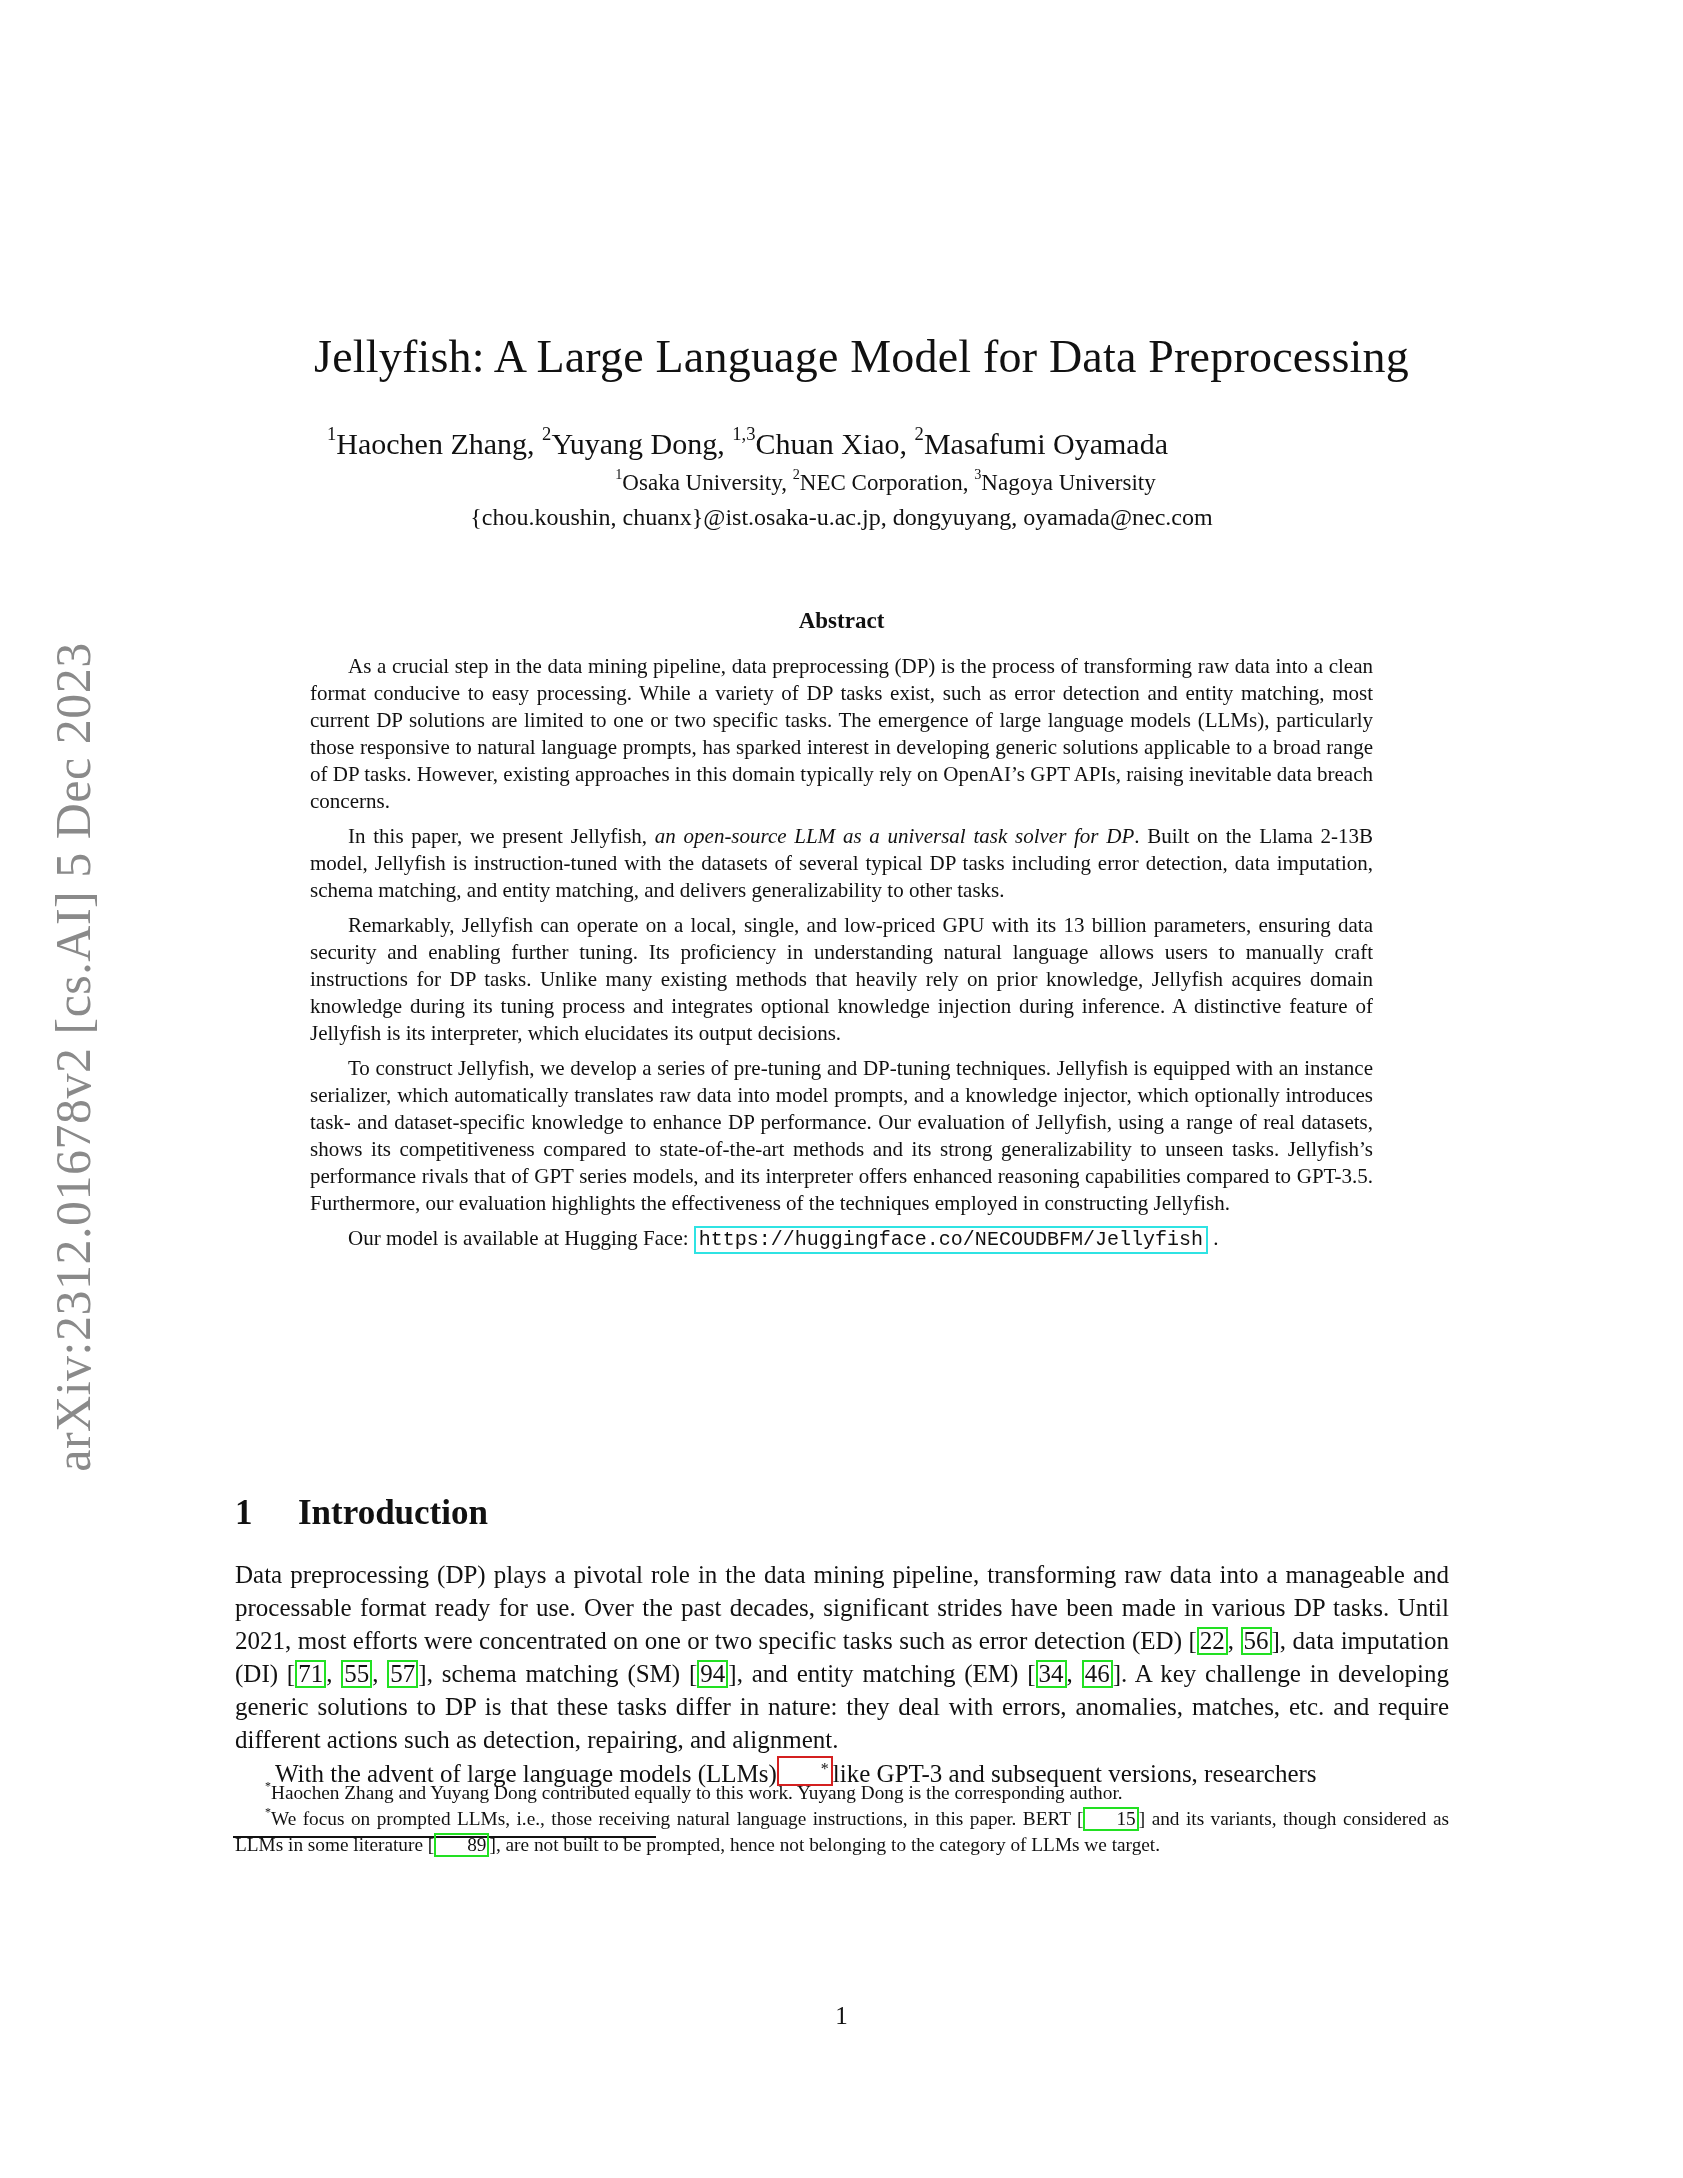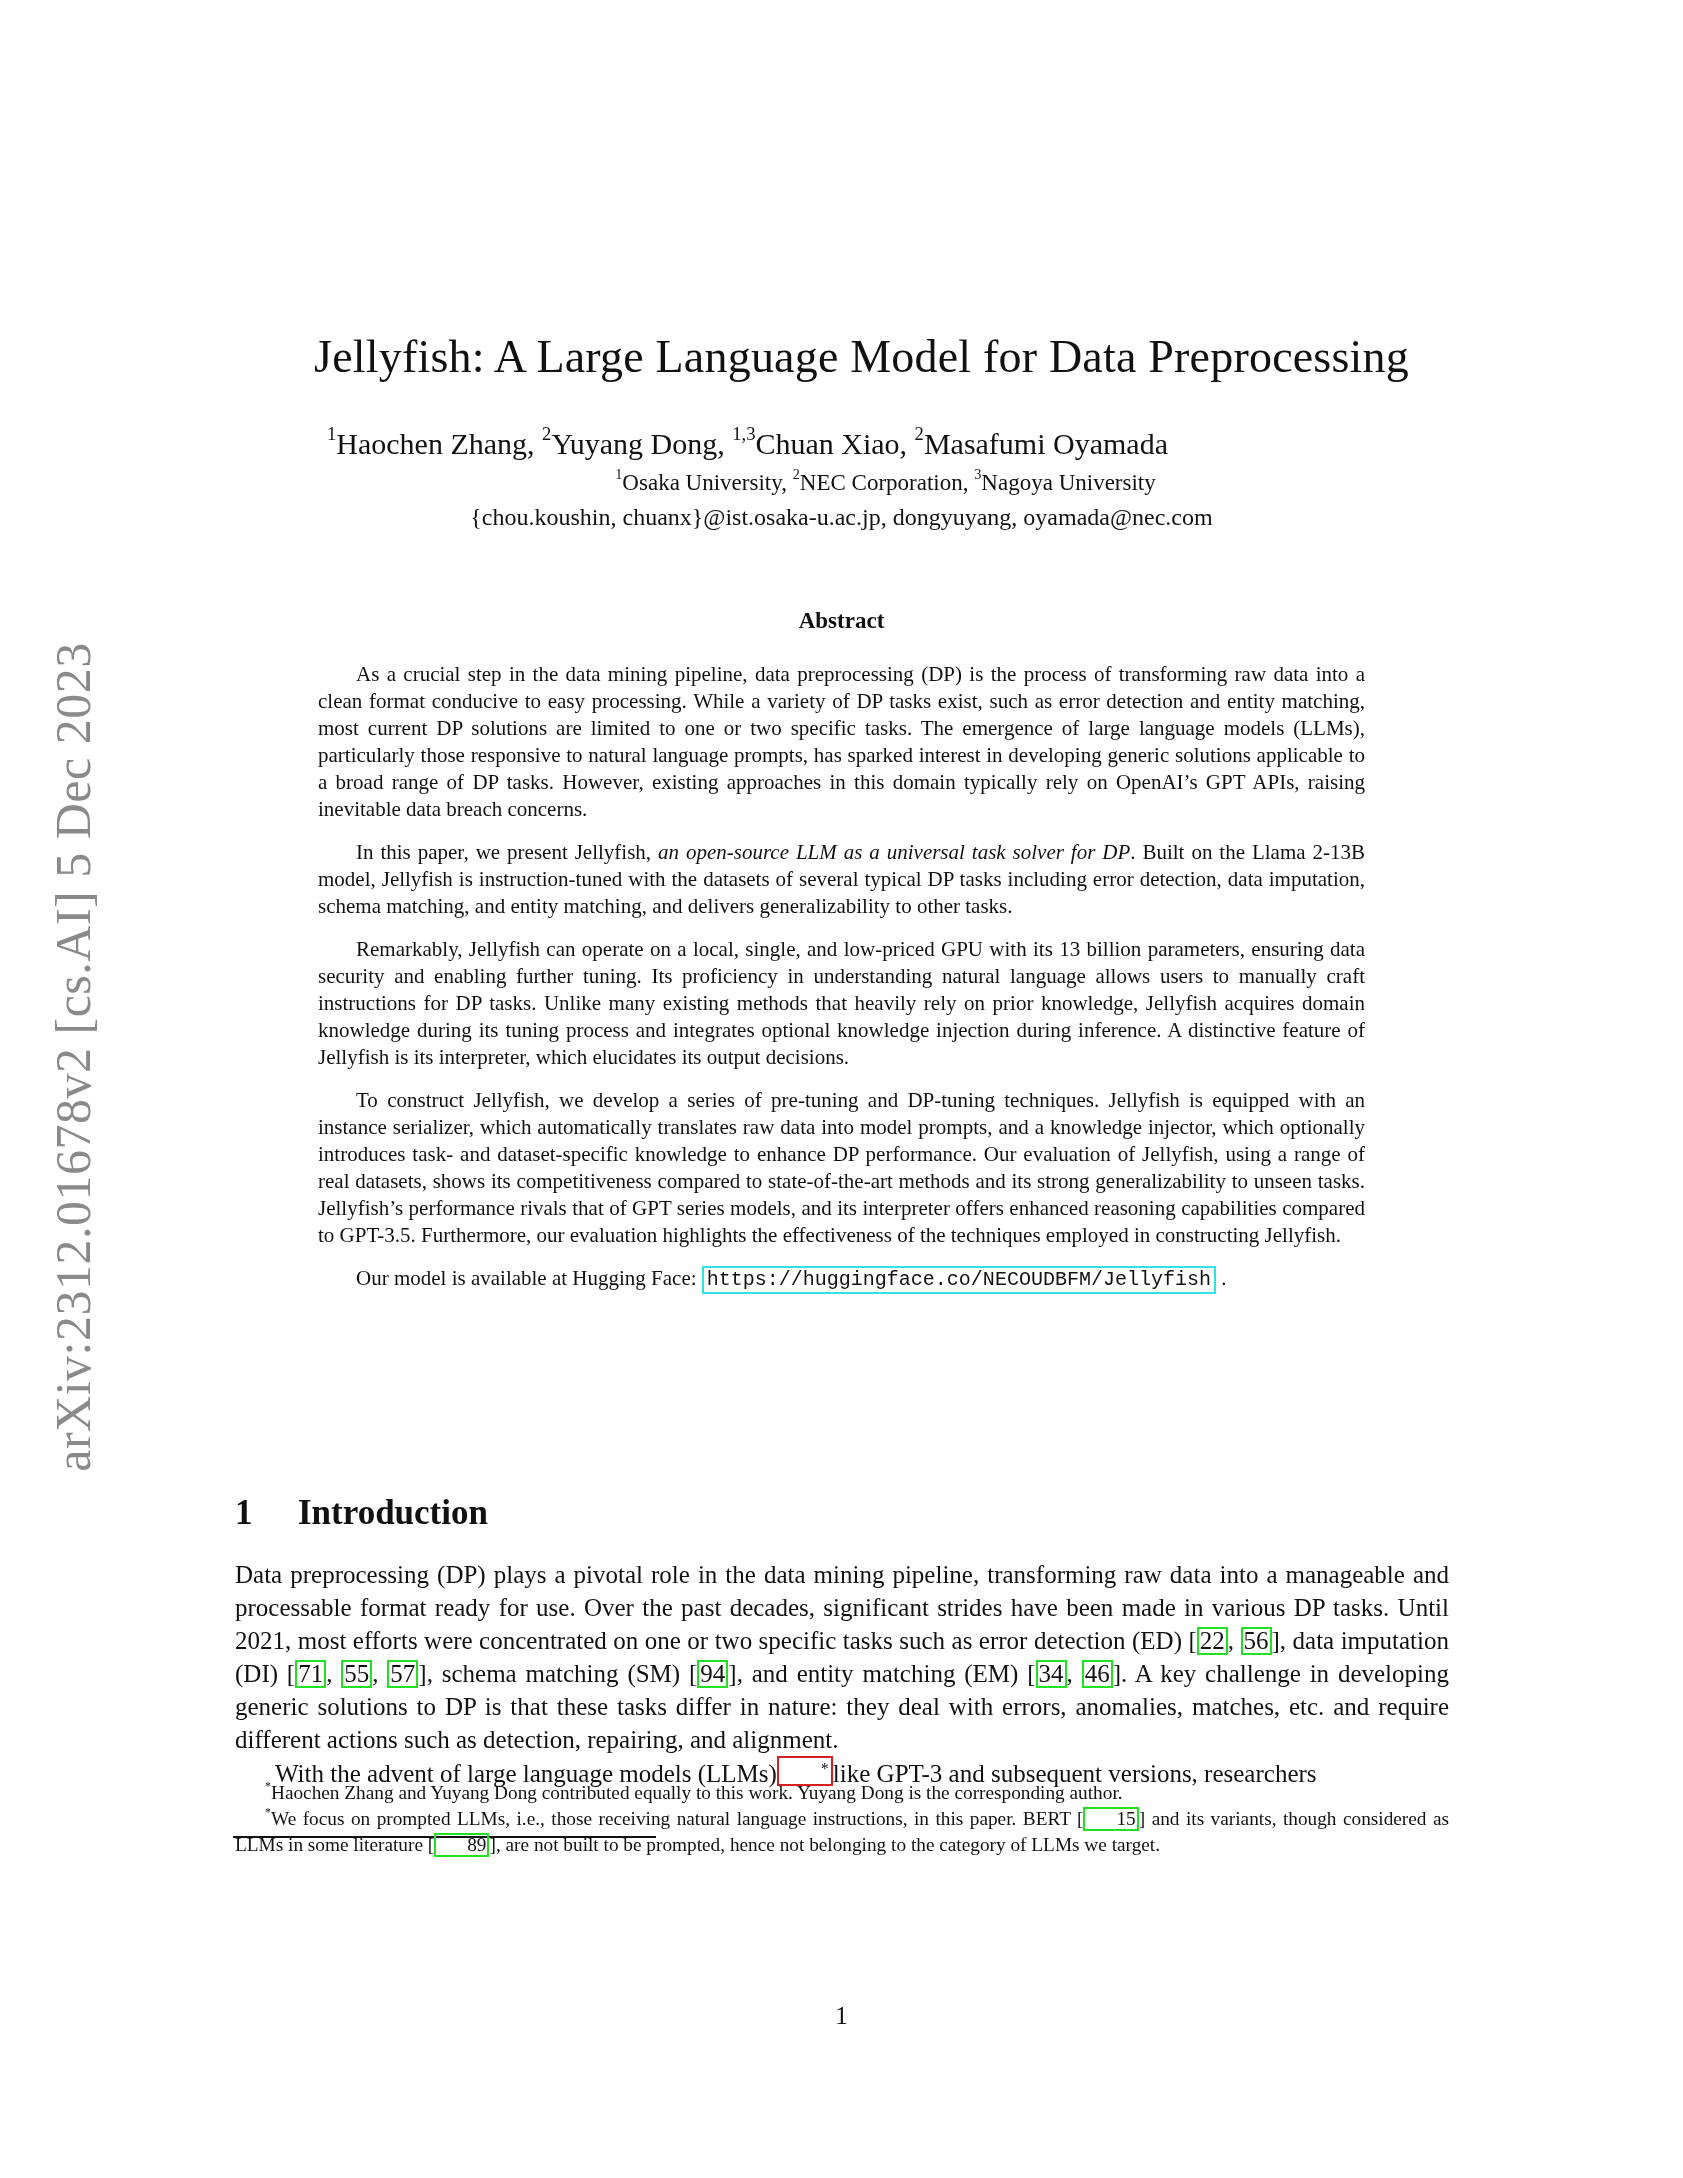--- a/index.html
+++ b/index.html
@@ -42,21 +42,21 @@
   sup { font-size: 0.62em; line-height: 0; position: relative; top: -0.15em; vertical-align: super; }
 
   .abstract-heading {
     top: 606px; left: 0; width: 1683px; text-align: center;
     font-size: 23px; font-weight: bold; line-height: 30px;
   }
   .abstract {
     top: 645px; left: 302px; width: 1079px;
     font-size: 21px; line-height: 27px; text-align: justify;
   }
-  .abstract p { margin: 16px; text-indent: 38px; }
+  .abstract p { margin: 8px; text-indent: 38px; }
   .abstract em { font-style: italic; }
 
   .url-box {
     display: inline-block; border: 2px solid #2fe3e3;
     font-family: "Liberation Mono", "DejaVu Sans Mono", monospace;
     font-size: 20px; line-height: 24px; padding: 0 3px; text-indent: 0;
   }
 
   .section-heading {
     top: 1490px; left: 235px; font-size: 35px; font-weight: bold; line-height: 46px;

